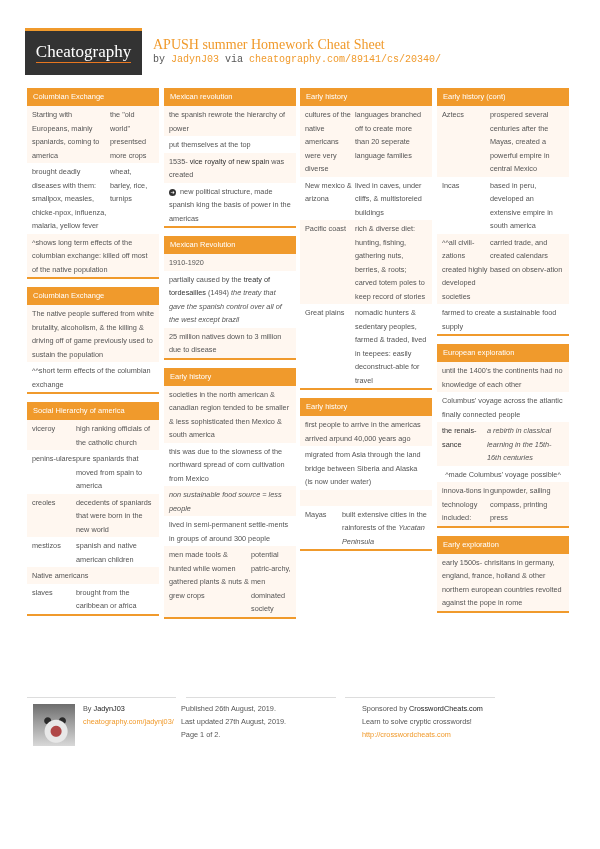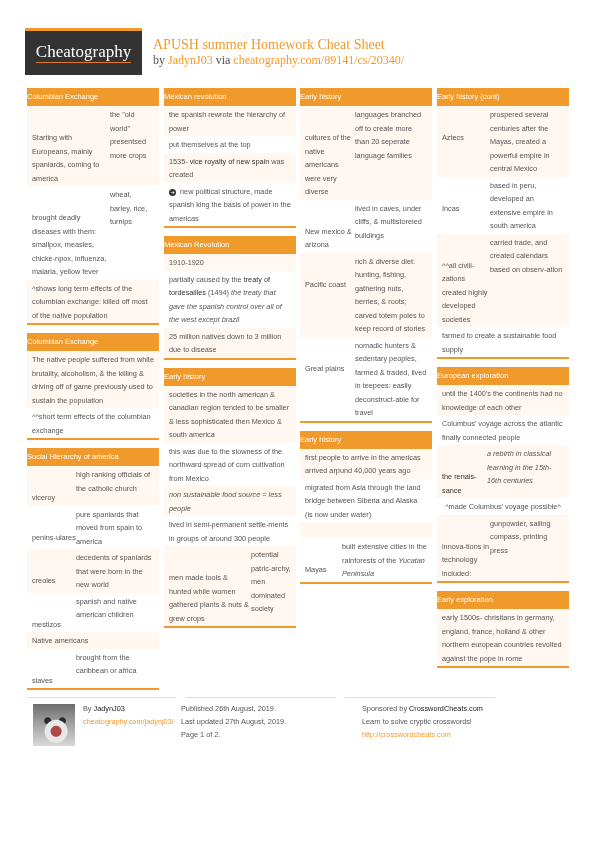--- a/index.html
+++ b/index.html
@@ -11,38 +11,38 @@
     position: absolute; left: 0; top: 0; width: 117px; height: 47px;
     background: #333333; border-top: 3px solid #f09a2c;
     display: flex; align-items: center; justify-content: center;
   }
   .logo-text {
     font-family: "Liberation Serif", serif; color: #fff; font-size: 17px;
     border-bottom: 1px solid #e8761f; line-height: 18px; padding-bottom: 1px;
   }
   .title-block { position: absolute; left: 128px; top: 9px; }
   .sheet-title { font-family: "Liberation Serif", serif; font-size: 14px; color: #f09a2c; line-height: 16px; }
-  .sheet-by { font-family: Liberation Serif, serif; font-size: 12px; color: #555; line-height: 14px; }
+  .sheet-by { font-family: Liberation Mono, monospace; font-size: 10px; color: #555; line-height: 14px; }
   .sheet-by .link { color: #f09a2c; }
 
   .col { position: absolute; top: 88px; width: 132px; }
   .col1 { left: 27px; }
   .col2 { left: 164px; }
   .col3 { left: 300px; }
   .col4 { left: 437px; }
 
   .block { margin-bottom: 8px; border-bottom: 2px solid #f09a2c; }
   .block-head {
     background: #f09a2c; color: #fff; font-size: 7.5px; height: 18px;
-    line-height: 18px; 
+    line-height: 18px; padding-left: 6px;
   }
   .row { font-size: 7.3px; line-height: 13.5px; padding: 2px 5px 1px 5px; color: #555; }
   .row.alt { background: #fff7f0; }
   .row.two { display: flex; }
-  .row.two .k { flex: 0 0 auto; margin-top: 23px; }
+  .row.two .k { flex: 0 0 auto; }
   .row.center { text-align: center; }
   .b { font-weight: normal; color: #333; }
   .i { font-style: italic; }
 
   .footer-line { position: absolute; top: 697px; height: 1px; background: #ddd; }
   .footer { position: absolute; top: 702px; font-size: 7.3px; line-height: 13px; color: #555; }
   .footer .dark { color: #222; }
   .footer .link { color: #f09a2c; }
   .avatar {
     position: absolute; left: 33px; top: 704px; width: 42px; height: 42px;

